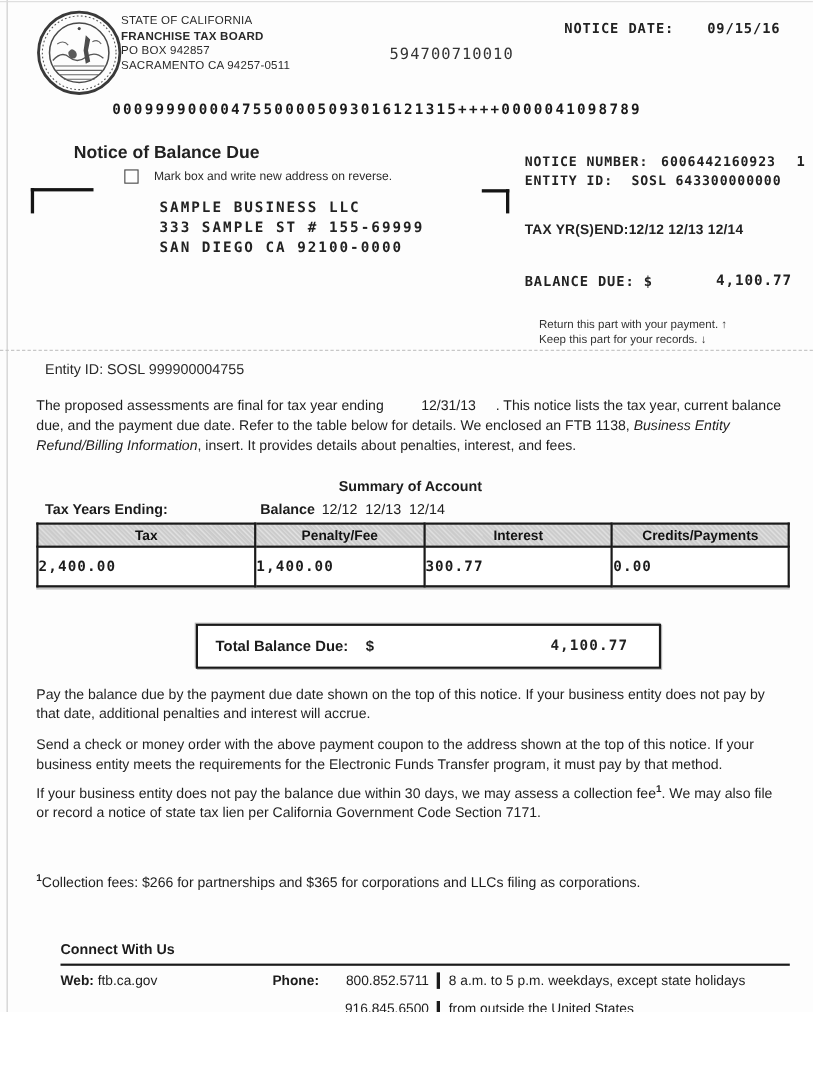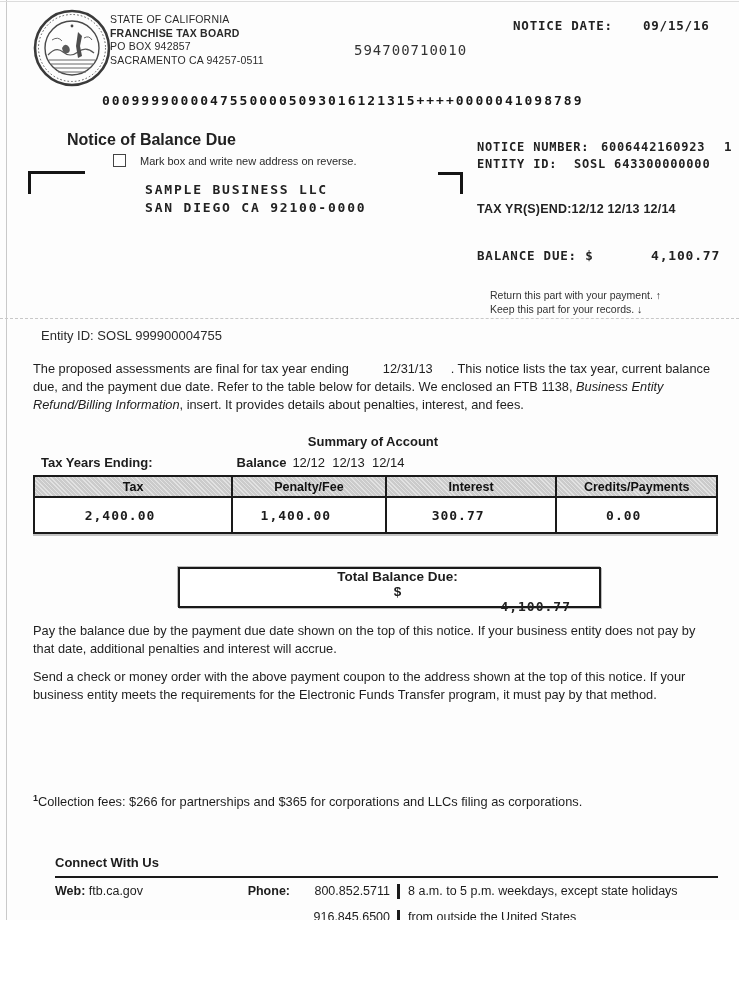--- a/index.html
+++ b/index.html
@@ -61,31 +61,31 @@
   }
   table.summary th {
     border: 2px solid #1a1a1a;
     background: #cbcbcb;
     background-image: repeating-linear-gradient(45deg, rgba(255,255,255,.45) 0 1px, rgba(0,0,0,0) 1px 3px);
     font-size: 12.5px; font-weight: bold; color: #111;
     height: 21px; padding: 0;
   }
   table.summary td {
     border: 2px solid #1a1a1a; border-top: 2.5px solid #1a1a1a;
-    height: 36px; text-align: center; vertical-align: middle;
+    height: 36px; text-align: left; vertical-align: middle;
     font-family: "DejaVu Sans Mono", monospace; font-weight: bold;
     font-size: 13px; letter-spacing: 1px; padding-right: 26px; background: #fff;
   }
   .col-tax { width: 29%; } .col-pen { width: 22.5%; } .col-int { width: 25%; } .col-cred { width: 23.5%; }
 
   .total-box {
     left: 178px; top: 567px; width: 423px; height: 41px;
     border: 2px solid #1a1a1a; background: #fff;
     box-shadow: -1px -1px 0 #bdbdbd, 1px 1px 0 #bdbdbd;
-    display: flex; align-items: center; flex-direction: column;
+    display: flex; align-items: center;
   }
   .total-box .tlabel { font-size: 13.5px; font-weight: bold; margin-left: 16px; }
   .total-box .tcur { font-size: 13.5px; font-weight: bold; margin-left: 16px; }
   .total-box .tval { margin-left: auto; margin-right: 28px; font-size: 13px; letter-spacing: 1px; }
 
   sup.fn { font-size: 9px; font-weight: bold; vertical-align: super; line-height: 0; }
 
   
   .connect-title { left: 55px; top: 855px; font-size: 13px; font-weight: bold; }
   .connect-rule { left: 55px; top: 876px; width: 663px; height: 2px; background: #1a1a1a; }
@@ -137,20 +137,21 @@
 
   <div class="abs coupon-title">Notice of Balance Due</div>
   <div class="abs checkbox"></div>
   <div class="abs checkbox-label">Mark box and write new address on reverse.</div>
 
   <div class="abs bracket-left"></div>
   <div class="abs bracket-right"></div>
 
   <div class="abs recipient mono">
     <div>SAMPLE BUSINESS LLC</div>
+    <div>333 SAMPLE ST # 155-69999</div>
     <div>SAN DIEGO CA 92100-0000</div>
   </div>
 
   <span class="abs cp-row mono" style="left:477px;top:140px">NOTICE NUMBER:</span>
   <span class="abs cp-row mono" style="left:601px;top:140px">6006442160923</span>
   <span class="abs cp-row mono page-num">1</span>
 
   <span class="abs cp-row mono" style="left:477px;top:157px">ENTITY ID:</span>
   <span class="abs cp-row mono" style="left:574px;top:157px">SOSL 643300000000</span>
 
@@ -208,20 +209,23 @@
   </table>
 
   <div class="abs total-box">
     <span class="tlabel">Total Balance Due:</span>
     <span class="tcur">$</span>
     <span class="tval mono">4,100.77</span>
   </div>
 
   <div class="abs para" style="top:668px">Send a check or money order with the above payment coupon to the address shown at the top of this notice. If your business entity meets the requirements for the Electronic Funds Transfer program, it must pay by that method.</div>
   <div class="abs para" style="top:622px">Pay the balance due by the payment due date shown on the top of this notice. If your business entity does not pay by that date, additional penalties and interest will accrue.</div>
+  <div class="abs para" style="top:712px">
+    <span>If your business entity does not pay the balance due within 30 days, we may assess a collection fee</span><sup class="fn">1</sup><span>. We may also file or record a notice of state tax lien per California Government Code Section 7171.</span>
+  </div>
 
   <div class="abs para" style="top:793px">
     <sup class="fn">1</sup><span>Collection fees: $266 for partnerships and $365 for corporations and LLCs filing as corporations.</span>
   </div>
 
   <div class="abs connect-title">Connect With Us</div>
   <div class="abs connect-rule"></div>
 
   <div class="abs web-line">
     <span class="b">Web:</span>

